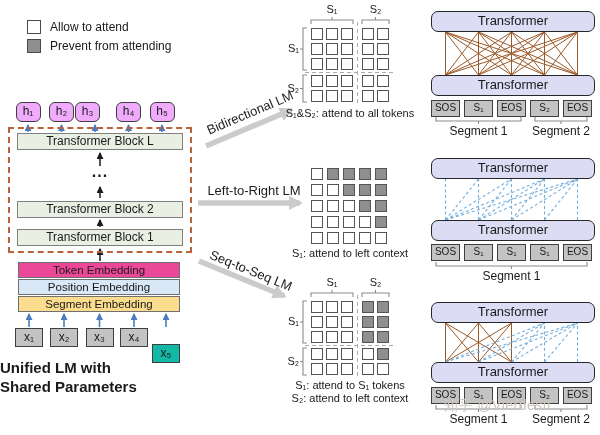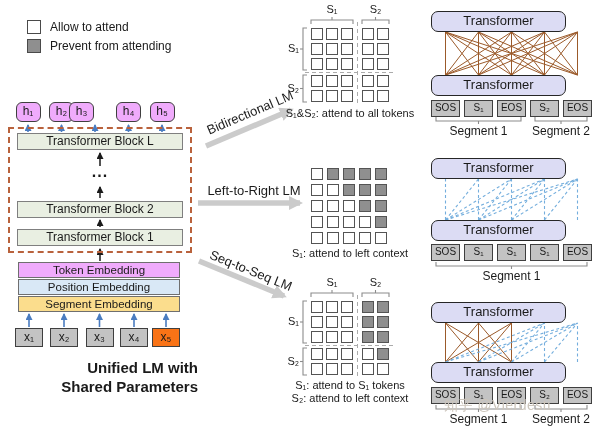--- a/index.html
+++ b/index.html
@@ -15,29 +15,29 @@
   .xbox{position:absolute;width:28px;height:19px;border:1.5px solid #3f3f3f;box-sizing:border-box;
         text-align:center;font-size:12px;line-height:16px;}
   .dashed-frame{position:absolute;left:8px;top:127px;width:184px;height:126px;
         border:2px dashed #b9623c;box-sizing:border-box;}
   .block{position:absolute;left:17px;width:166px;height:17px;border:1px solid #7f7f7f;
         box-sizing:border-box;text-align:center;font-size:12px;line-height:15px;}
   .ellipsis{position:absolute;left:86px;top:163px;width:28px;text-align:center;
         font-size:16px;font-weight:bold;letter-spacing:1px;}
   .emb{position:absolute;left:18px;width:162px;height:16px;border:1px solid #6f6f6f;
         box-sizing:border-box;text-align:center;font-size:11.5px;line-height:14px;}
-  .bigcap{position:absolute;left:0;top:358px;width:198px;text-align:right;
+  .bigcap{position:absolute;left:0;top:358px;width:198px;text-align:left;
         font-weight:bold;font-size:15px;line-height:19px;}
   .arrow-label{position:absolute;width:120px;text-align:center;font-size:13px;color:#1b1b1b;}
   .slab{position:absolute;font-size:11px;color:#1a1a1a;}
   .cell{position:absolute;width:12px;height:12px;border:1.6px solid #545454;box-sizing:border-box;}
   .cap{position:absolute;width:180px;text-align:center;font-size:11px;color:#1a1a1a;}
   .mask-title{position:absolute;left:246px;top:410px;width:200px;text-align:center;
         font-weight:bold;font-size:14px;}
-  .tbox{position:absolute;left:431px;width:135px;height:21px;background:#dcdcf4;
+  .tbox{position:absolute;left:431px;width:164px;height:21px;background:#dcdcf4;
         border:1.4px solid #262626;border-radius:7px;box-sizing:border-box;
         text-align:center;font-size:13px;line-height:18px;}
   .tok{position:absolute;width:29px;height:17px;border:1.4px solid #3f3f3f;box-sizing:border-box;
         text-align:center;font-size:10px;line-height:14px;}
   .seglab{position:absolute;width:84px;text-align:center;font-size:12px;}
   .watermark{position:absolute;left:444px;top:397px;font-size:14px;color:#ccc5bb;
         letter-spacing:.5px;z-index:6;white-space:nowrap;}
 </style>
 </head>
 <body>
@@ -173,45 +173,45 @@
       <span class="ltext">Prevent from attending</span>
     </div>
   </div>
 
   <div class="dashed-frame"></div>
   <div class="block" style="top: 133px; background: rgb(233, 239, 226);">Transformer Block L</div>
   <div class="ellipsis">...</div>
   <div class="block" style="top: 201px; background: rgb(233, 239, 226);">Transformer Block 2</div>
   <div class="block" style="top: 229px; background: rgb(233, 239, 226);">Transformer Block 1</div>
 
-  <div class="emb" id="emb0" style="top: 262px; background: #f0abfc;">Token Embedding</div>
+  <div class="emb" id="emb0" style="top: 262px; background: #ec4899;">Token Embedding</div>
   <div class="emb" id="emb1" style="top: 279px; background: rgb(217, 232, 246);">Position Embedding</div>
   <div class="emb" id="emb2" style="top: 296px; background: rgb(251, 221, 141);">Segment Embedding</div>
 
   <div class="bigcap">
     <div>Unified LM with</div>
     <div>Shared Parameters</div>
   </div>
 
   <div class="arrow-label" style="left:190px;top:105px;transform:rotate(-23deg);">Bidirectional LM</div>
   <div class="arrow-label" style="left:194px;top:183px;">Left-to-Right LM</div>
   <div class="arrow-label" style="left:191px;top:263px;transform:rotate(22deg);">Seq-to-Seq LM</div>
 
 
   <div class="watermark">知乎 @Vierdesti</div>
 <div class="hbox" style="left: 15.5px; top: 102px;">h₁</div>
     <div class="hbox" style="left: 49px; top: 102px;">h₂</div>
-    <div class="hbox" style="left: 69px; top: 102px;">h₃</div>
+    <div class="hbox" style="left: 75px; top: 102px;">h₃</div>
     <div class="hbox" style="left: 116px; top: 102px;">h₄</div>
     <div class="hbox" style="left: 149.5px; top: 102px;">h₅</div>
     <div class="xbox" style="left: 15px; top: 328px; background: rgb(195, 195, 195);">x₁</div>
     <div class="xbox" style="left: 50px; top: 328px; background: rgb(195, 195, 195);">x₂</div>
     <div class="xbox" style="left: 85.5px; top: 328px; background: rgb(195, 195, 195);">x₃</div>
     <div class="xbox" style="left: 120px; top: 328px; background: rgb(195, 195, 195);">x₄</div>
-    <div class="xbox" style="left: 152px; top: 328px; background: #f97316;">x₅</div>
+    <div class="xbox" style="left: 152px; top: 344px; background: #14b8a6;">x₅</div>
     <div class="cell" style="left: 311px; top: 28px; background: rgb(255, 255, 255); border-color: rgb(84, 84, 84);"></div>
     <div class="cell" style="left: 326px; top: 28px; background: rgb(255, 255, 255); border-color: rgb(84, 84, 84);"></div>
     <div class="cell" style="left: 341px; top: 28px; background: rgb(255, 255, 255); border-color: rgb(84, 84, 84);"></div>
     <div class="cell" style="left: 362px; top: 28px; background: rgb(255, 255, 255); border-color: rgb(84, 84, 84);"></div>
     <div class="cell" style="left: 377px; top: 28px; background: rgb(255, 255, 255); border-color: rgb(84, 84, 84);"></div>
     <div class="cell" style="left: 311px; top: 43px; background: rgb(255, 255, 255); border-color: rgb(84, 84, 84);"></div>
     <div class="cell" style="left: 326px; top: 43px; background: rgb(255, 255, 255); border-color: rgb(84, 84, 84);"></div>
     <div class="cell" style="left: 341px; top: 43px; background: rgb(255, 255, 255); border-color: rgb(84, 84, 84);"></div>
     <div class="cell" style="left: 362px; top: 43px; background: rgb(255, 255, 255); border-color: rgb(84, 84, 84);"></div>
     <div class="cell" style="left: 377px; top: 43px; background: rgb(255, 255, 255); border-color: rgb(84, 84, 84);"></div>

